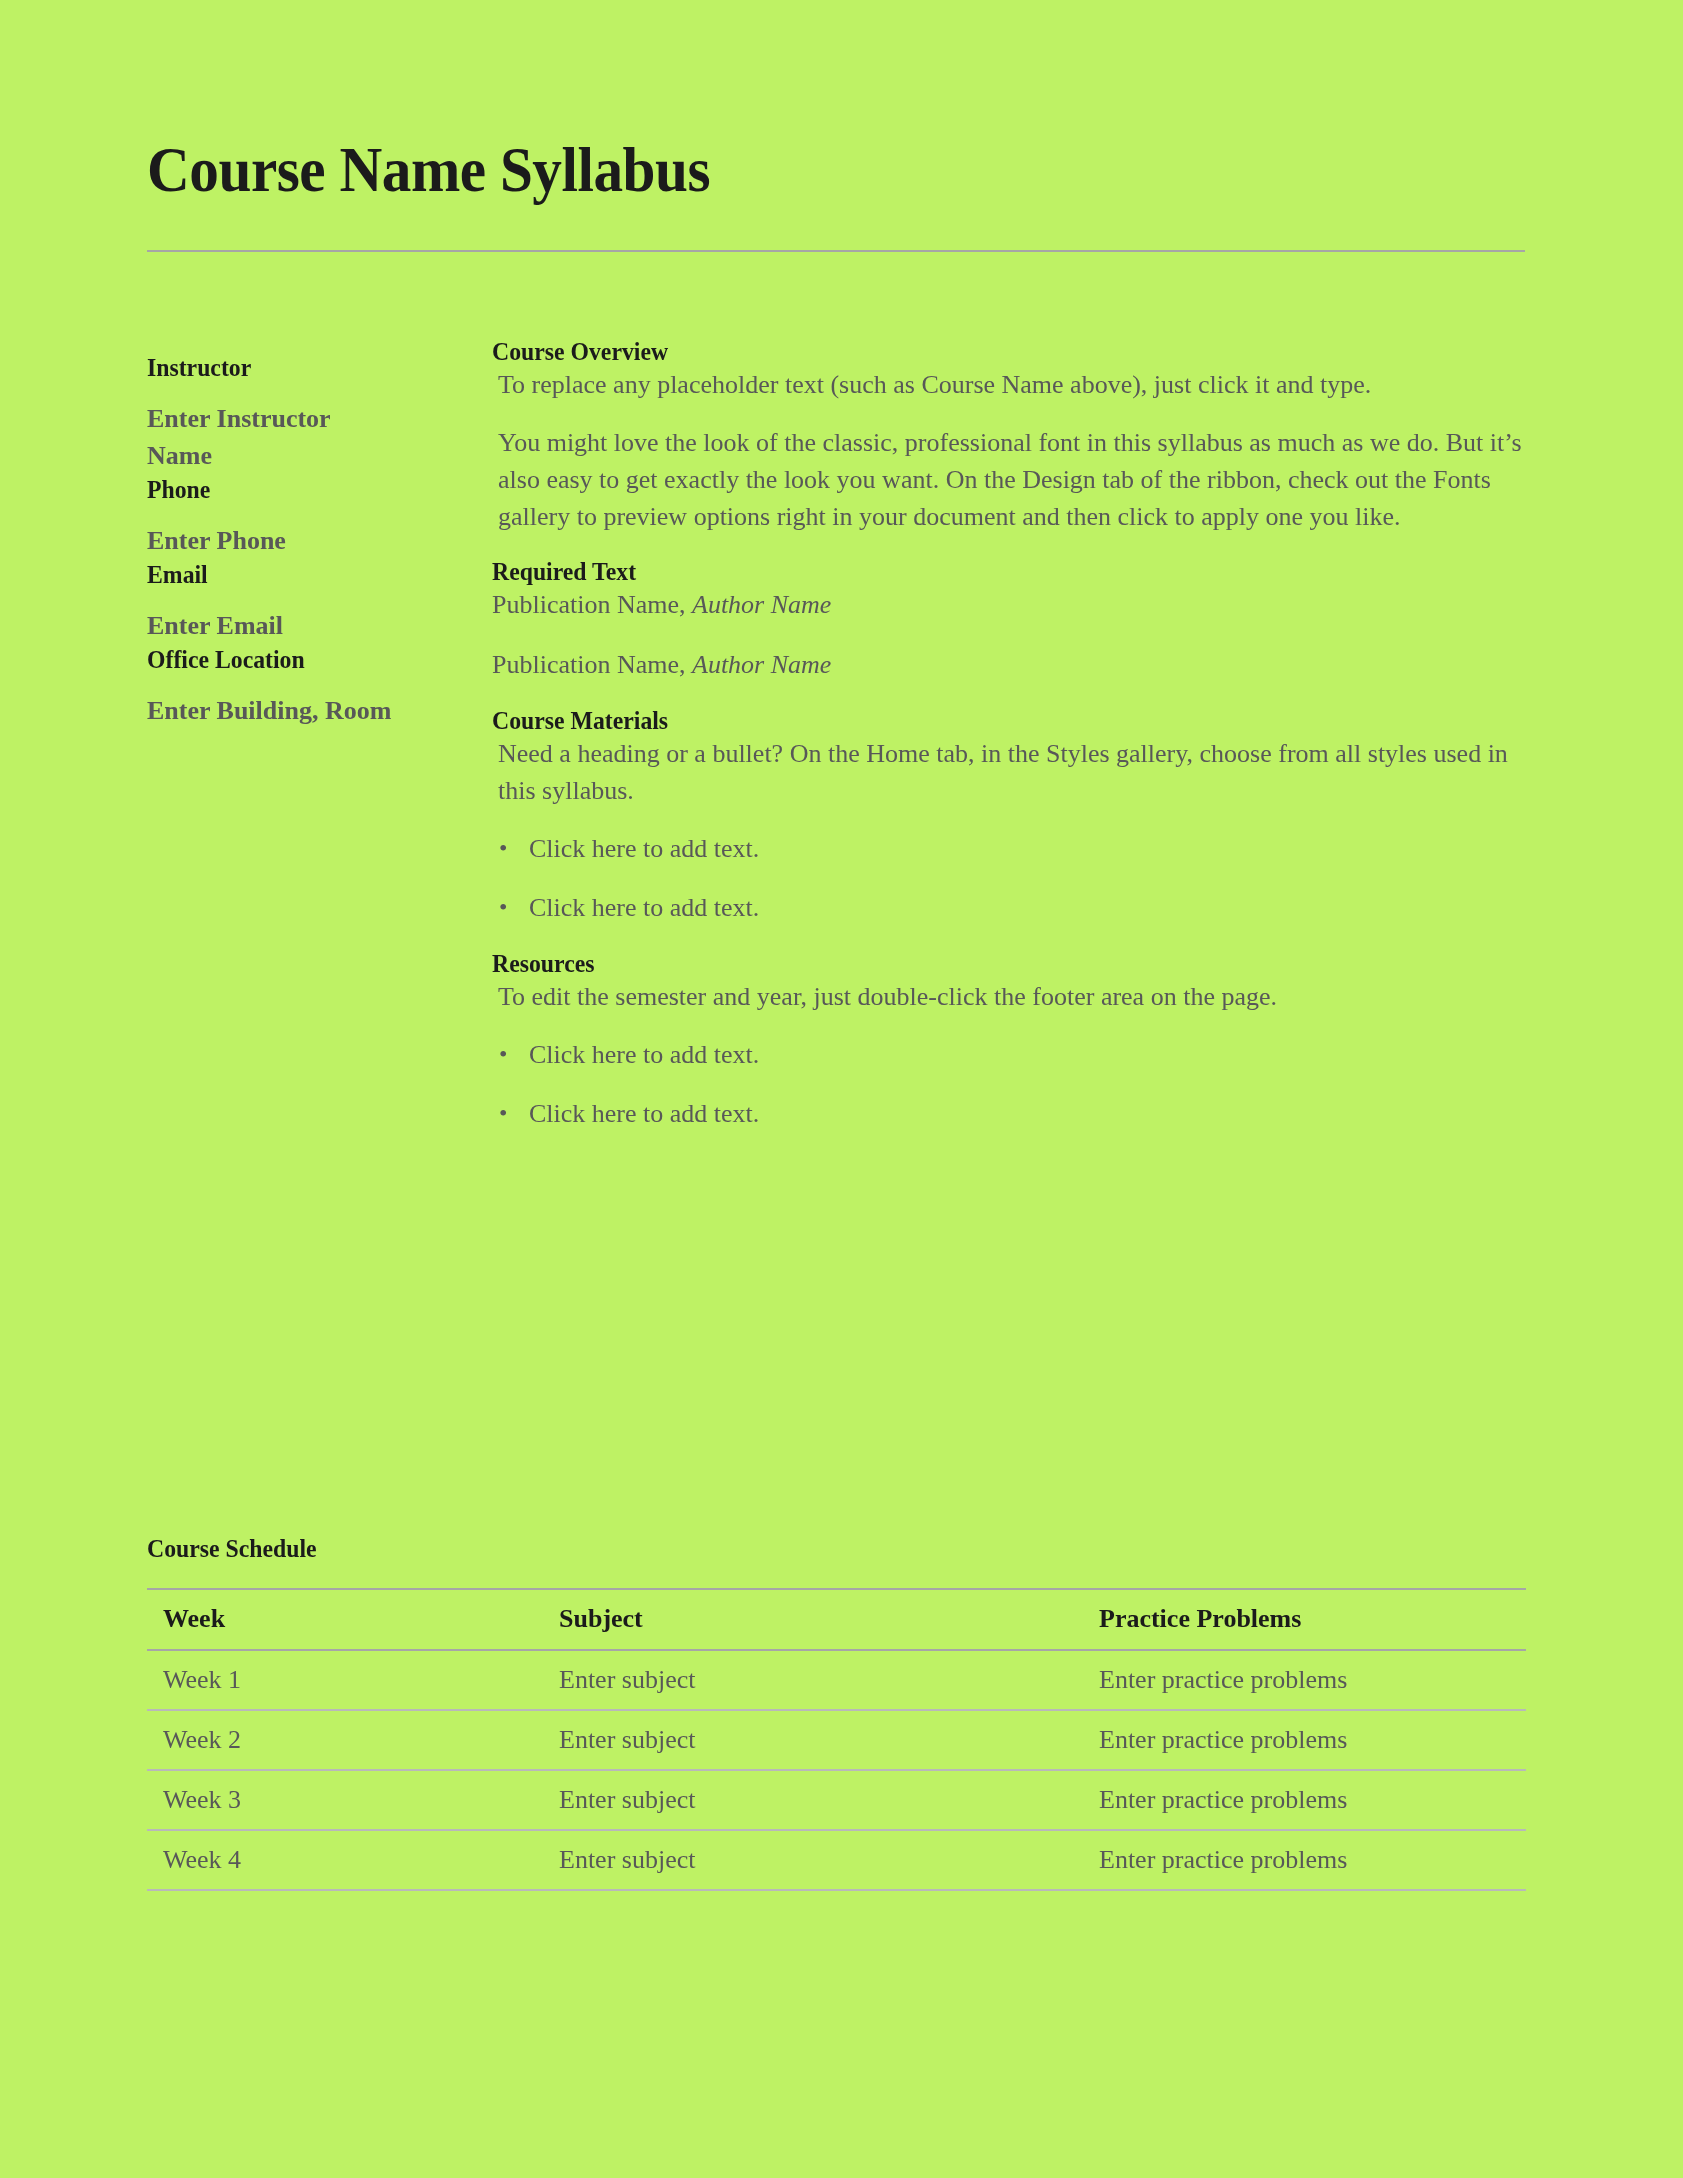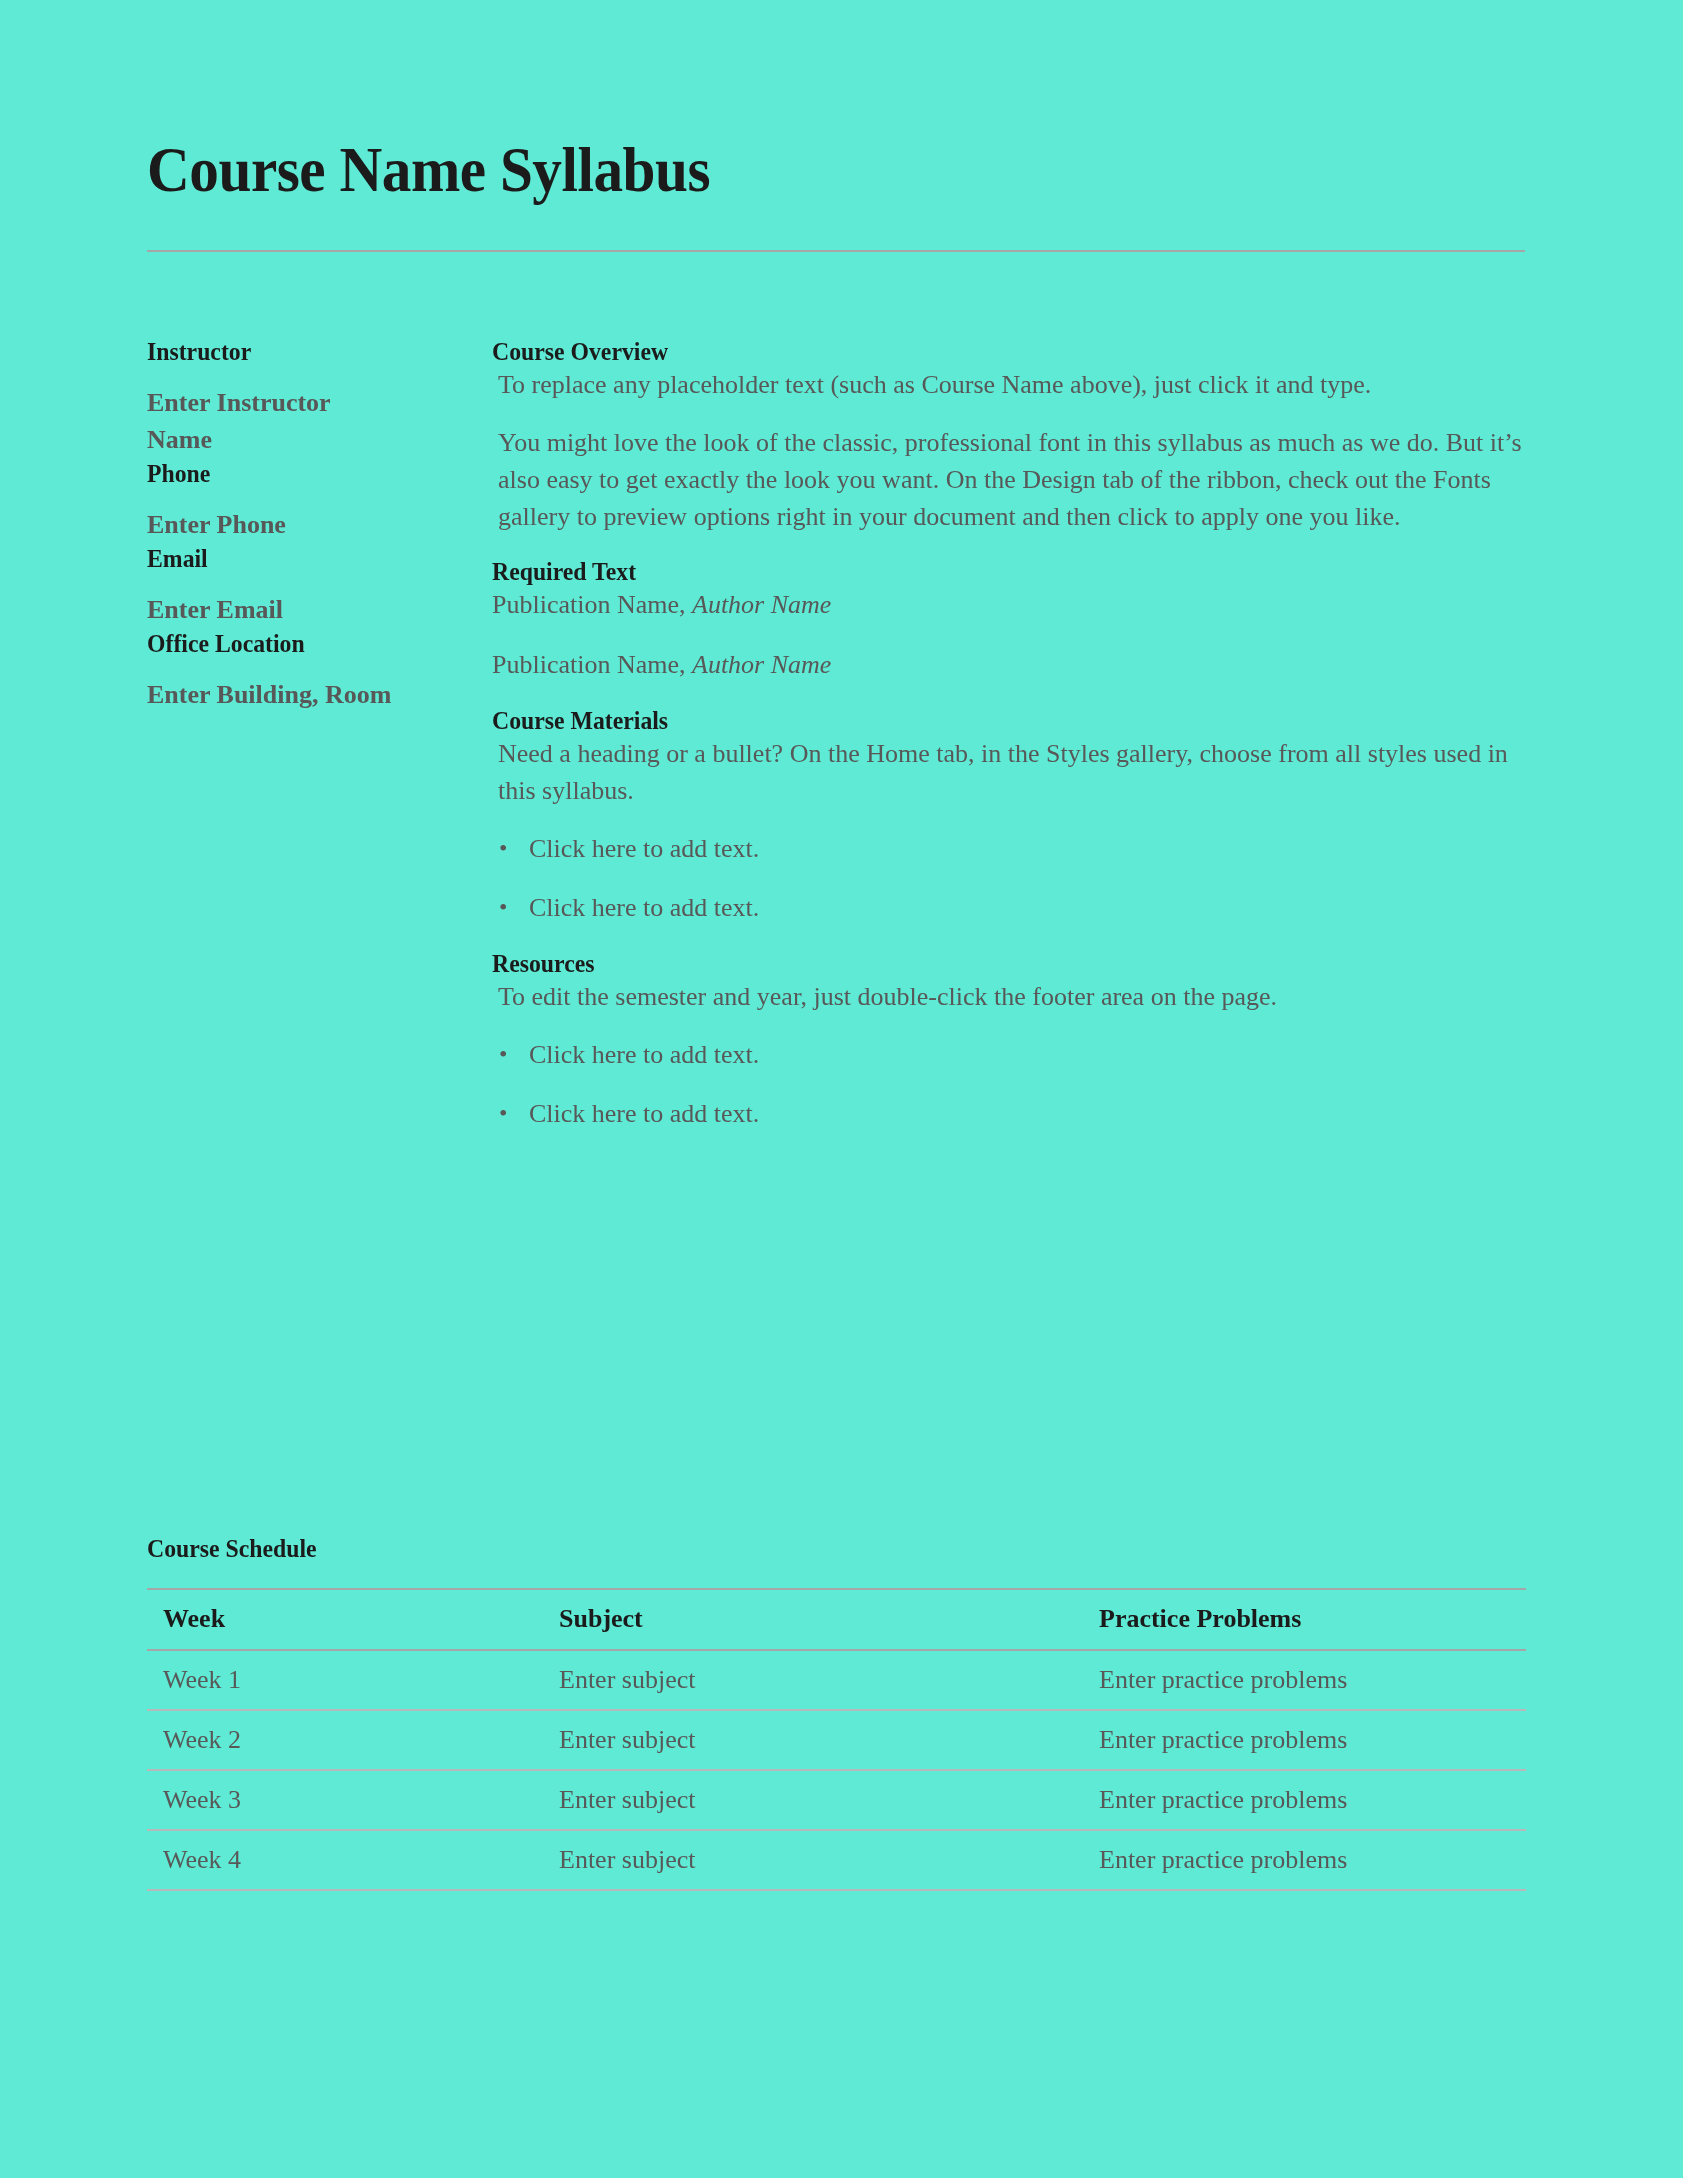--- a/index.html
+++ b/index.html
@@ -12,21 +12,21 @@
     height: 2178px;
     font-family: "Liberation Serif", "DejaVu Serif", serif;
     color: #404040;
     -webkit-font-smoothing: antialiased;
   }
 
   .page {
     position: relative;
     width: 1683px;
     height: 2178px;
-    background: #5eead4;
+    background: #bef264;
     box-sizing: border-box;
     padding: 0;
     overflow: hidden;
   }
 
   
   .doc-title-wrap {
     position: absolute;
     left: 147px;
     top: 137px;
@@ -56,21 +56,21 @@
   
   .body-cols {
     position: absolute;
     left: 0;
     top: 337px;
     width: 1683px;
   }
   .col-left {
     position: absolute;
     left: 147px;
-    top: 0;
+    top: 16px;
     width: 248px;
   }
   .col-right {
     position: absolute;
     left: 492px;
     top: 0;
     width: 1033px;
   }
 
   

